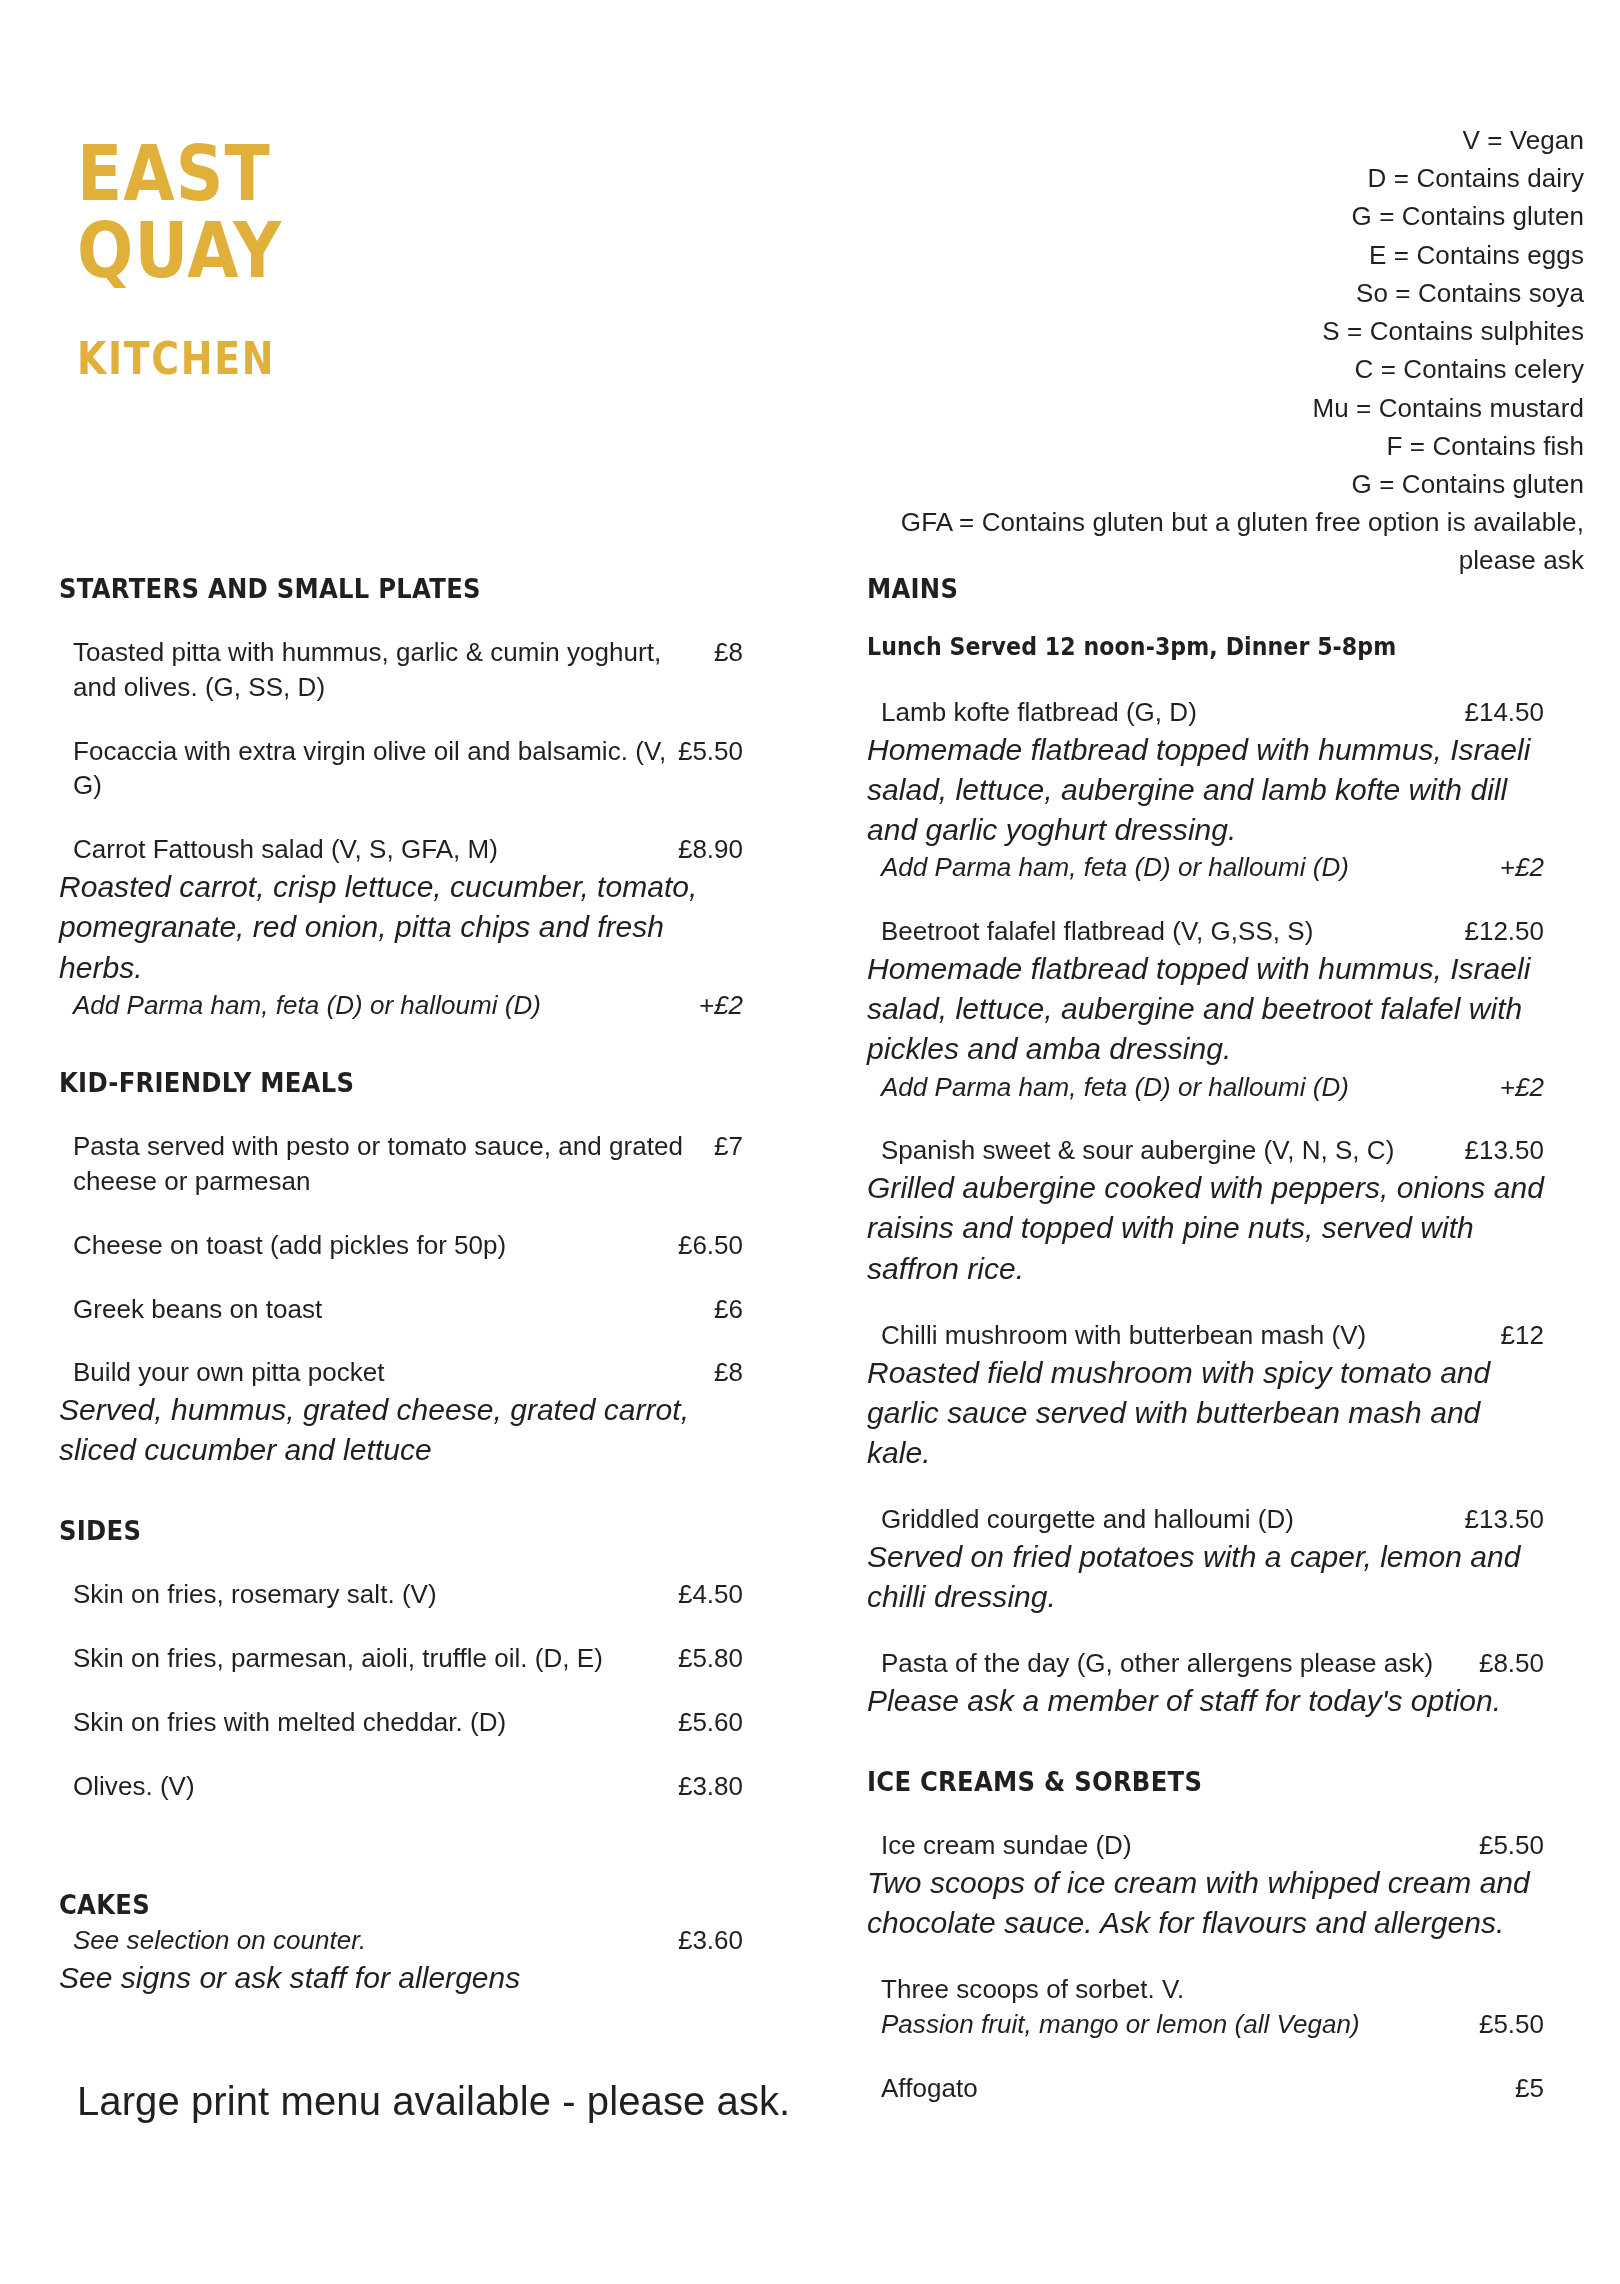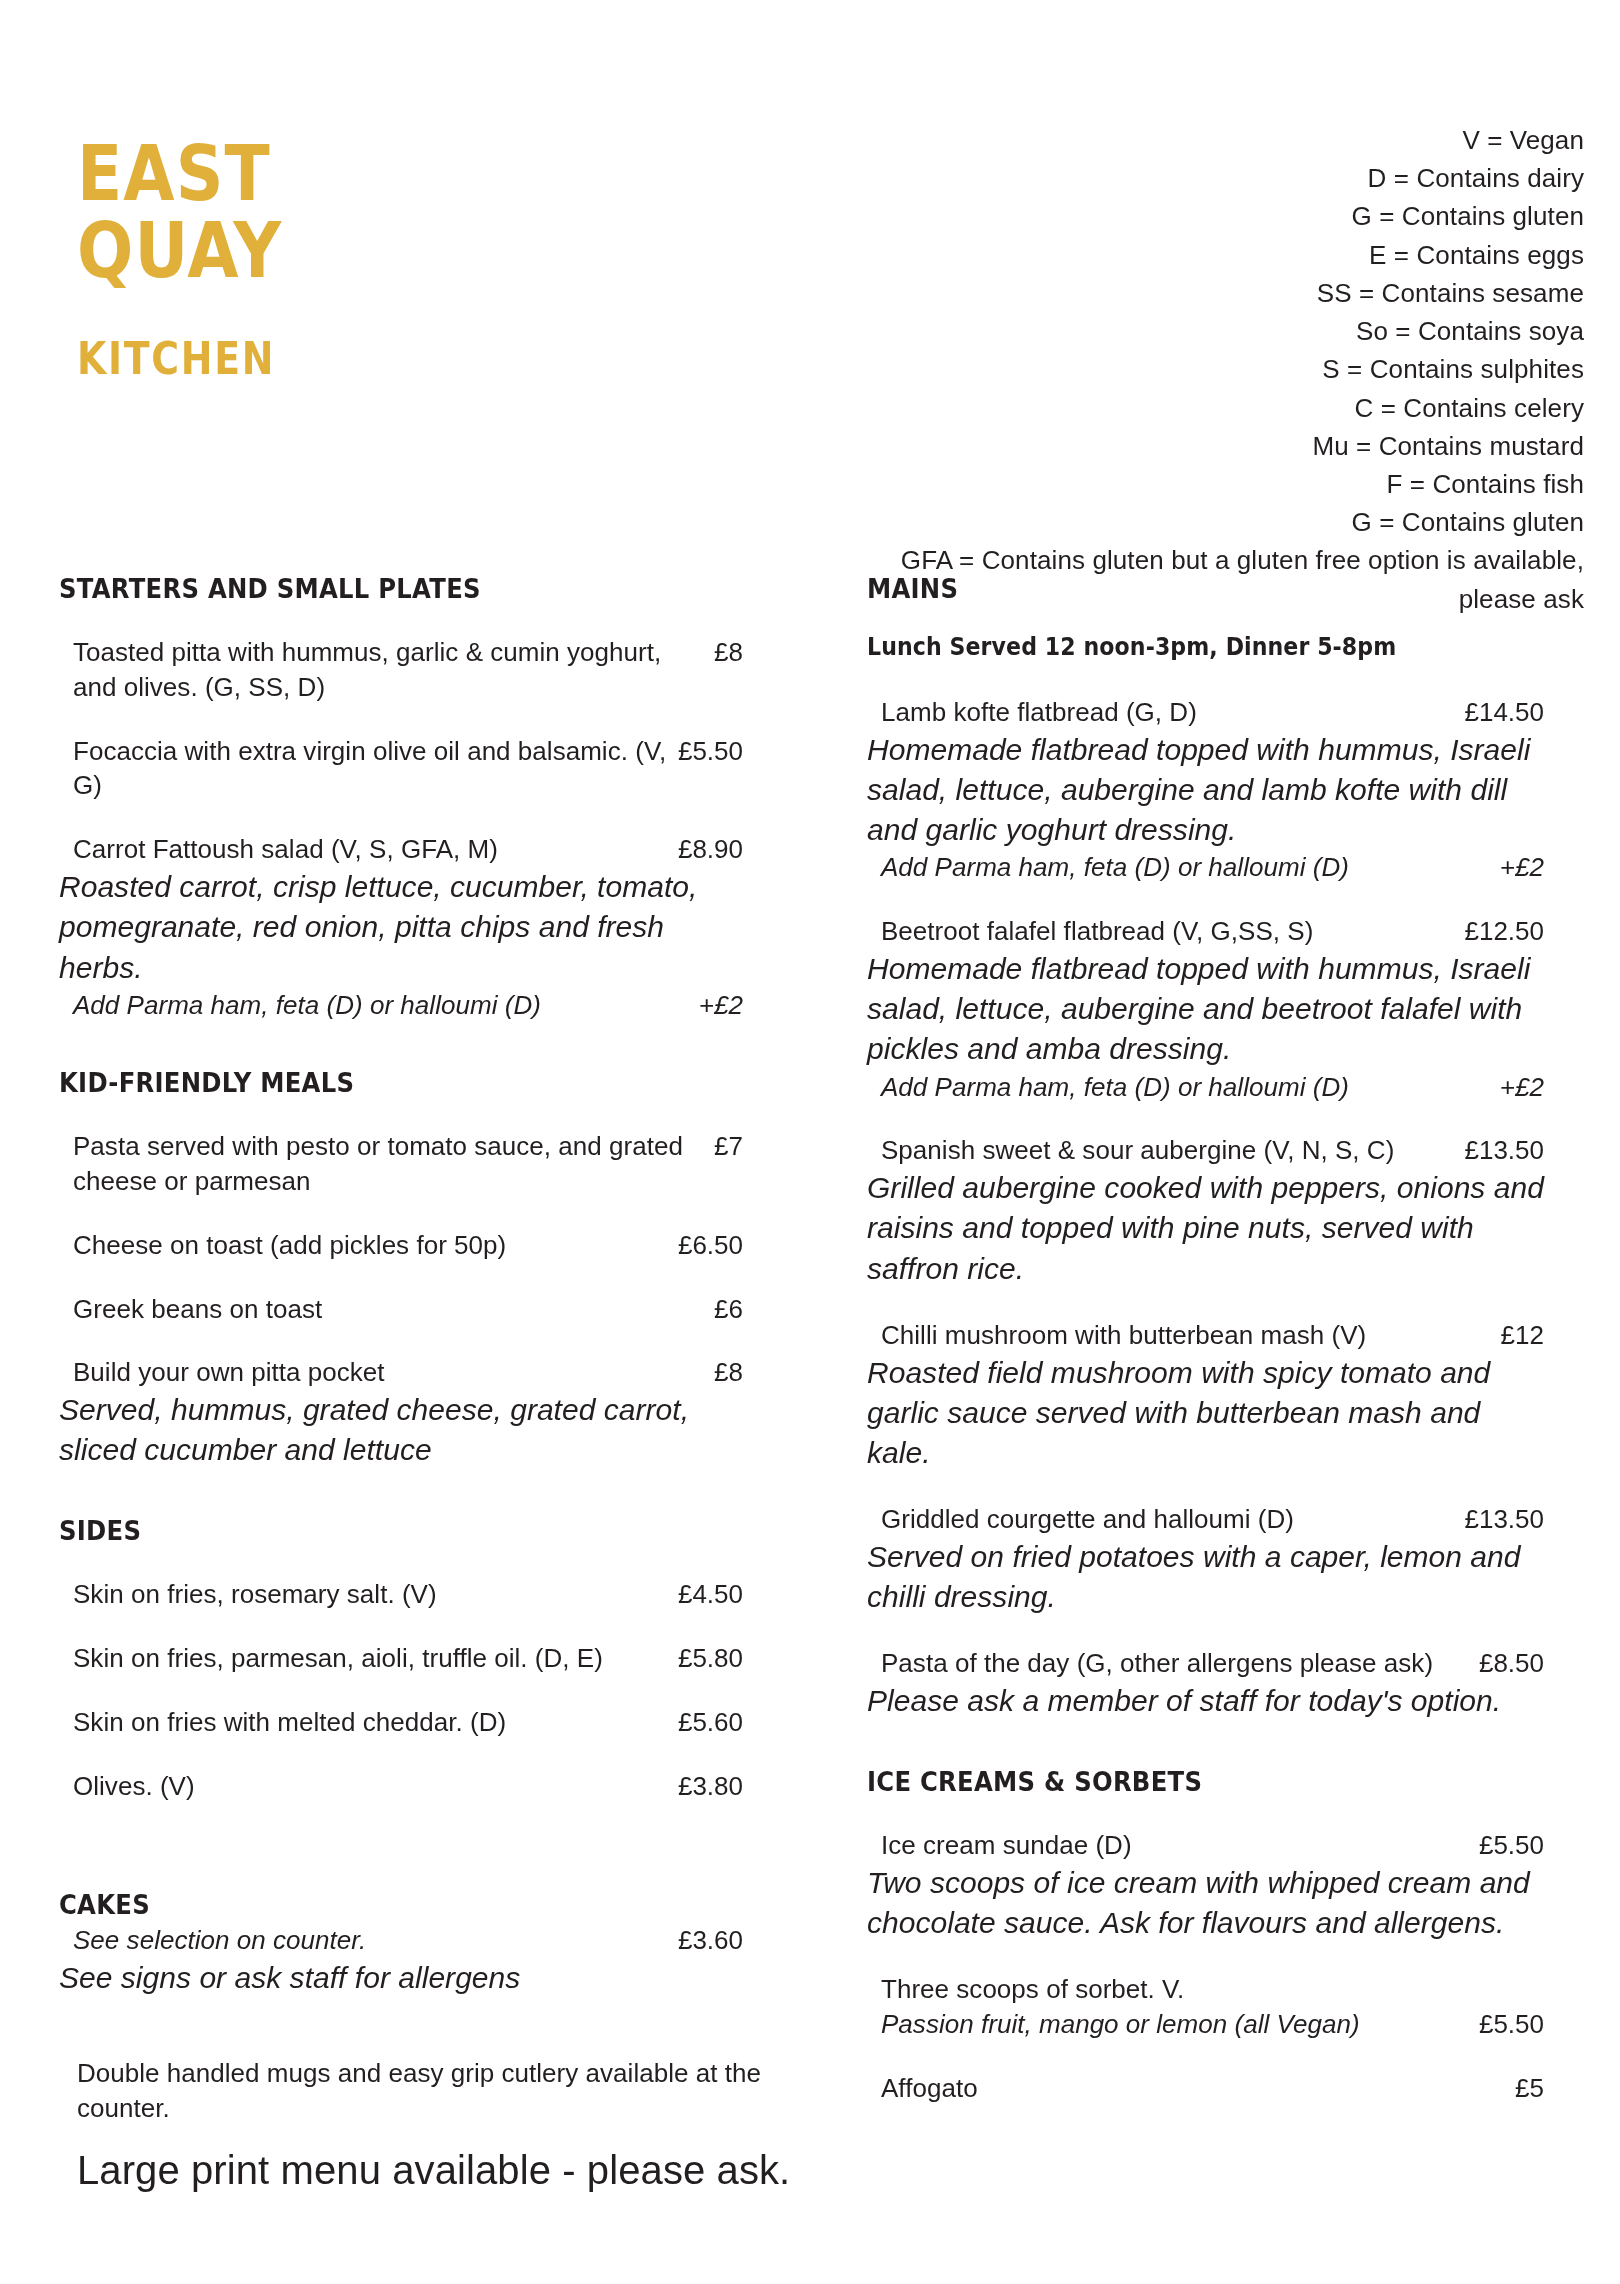--- a/index.html
+++ b/index.html
@@ -161,21 +161,20 @@
     <div class="logo-line logo-east">EAST</div>
     <div class="logo-line logo-quay">QUAY</div>
     <div class="logo-line logo-kitchen">KITCHEN</div>
   </div>
 
   <div class="allergen-key">
     <span class="k-line">V = Vegan</span>
     <span class="k-line">D = Contains dairy</span>
     <span class="k-line">G = Contains gluten</span>
     <span class="k-line">E = Contains eggs</span>
-    <span class="k-line">SS = Contains sesame</span>
     <span class="k-line">So = Contains soya</span>
     <span class="k-line">S = Contains sulphites</span>
     <span class="k-line">C = Contains celery</span>
     <span class="k-line">Mu = Contains mustard</span>
     <span class="k-line">F = Contains fish</span>
     <span class="k-line">G = Contains gluten</span>
     <span class="k-line wrap">GFA = Contains gluten but a gluten free option is available, please ask</span>
   </div>
 
 </div>
@@ -380,16 +379,15 @@
         <span class="txt">Affogato</span>
         <span class="price">£5</span>
       </div>
     </div>
 
   </div>
 
 </div>
 
 <div class="footer">
-  <p class="footer-note">Double handled mugs and easy grip cutlery available at the counter.</p>
   <p class="footer-large">Large print menu available - please ask.</p>
 </div>
 
 
 </body></html>

